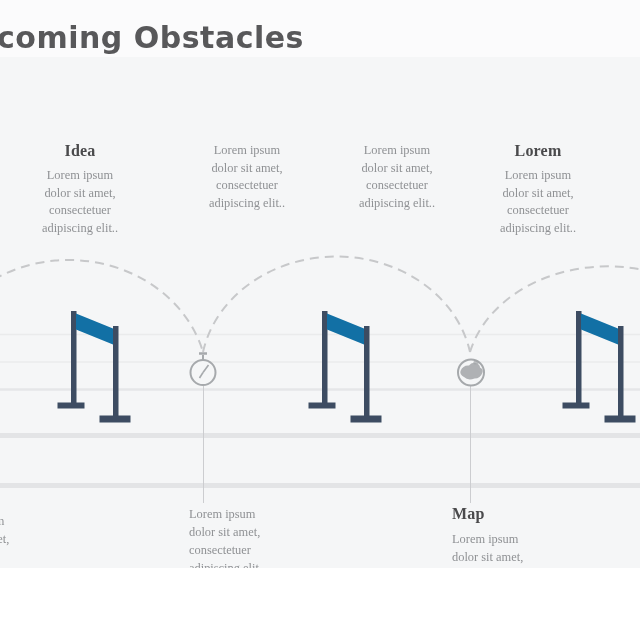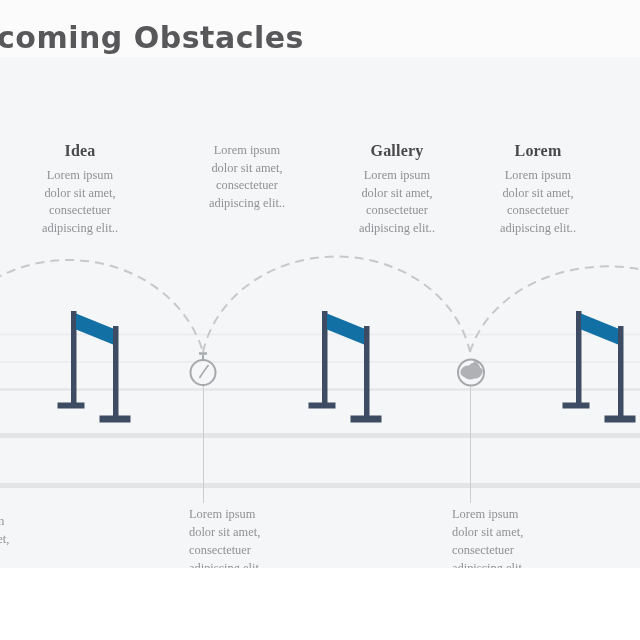--- a/index.html
+++ b/index.html
@@ -106,21 +106,20 @@
 consectetuer
 adipiscing elit..</p>
   </div>
   <div class="col top-col" style="left:182px">
     <p>Lorem ipsum
 dolor sit amet,
 consectetuer
 adipiscing elit..</p>
   </div>
   <div class="col top-col" style="left:332px">
-    <h3>Gallery</h3>
     <p>Lorem ipsum
 dolor sit amet,
 consectetuer
 adipiscing elit..</p>
   </div>
   <div class="col top-col" style="left:473px">
     <h3>Lorem</h3>
     <p>Lorem ipsum
 dolor sit amet,
 consectetuer
@@ -141,20 +140,21 @@
 consectetuer
 adipiscing elit..</p>
   </div>
   <div class="col bottom-col" style="left:189px">
     <p>Lorem ipsum
 dolor sit amet,
 consectetuer
 adipiscing elit..</p>
   </div>
   <div class="col bottom-col" style="left:452px">
+    <h3>Map</h3>
     <p>Lorem ipsum
 dolor sit amet,
 consectetuer
 adipiscing elit..</p>
   </div>
 
   <div class="bottom-band"></div>
 </div>
 
 </body></html>

